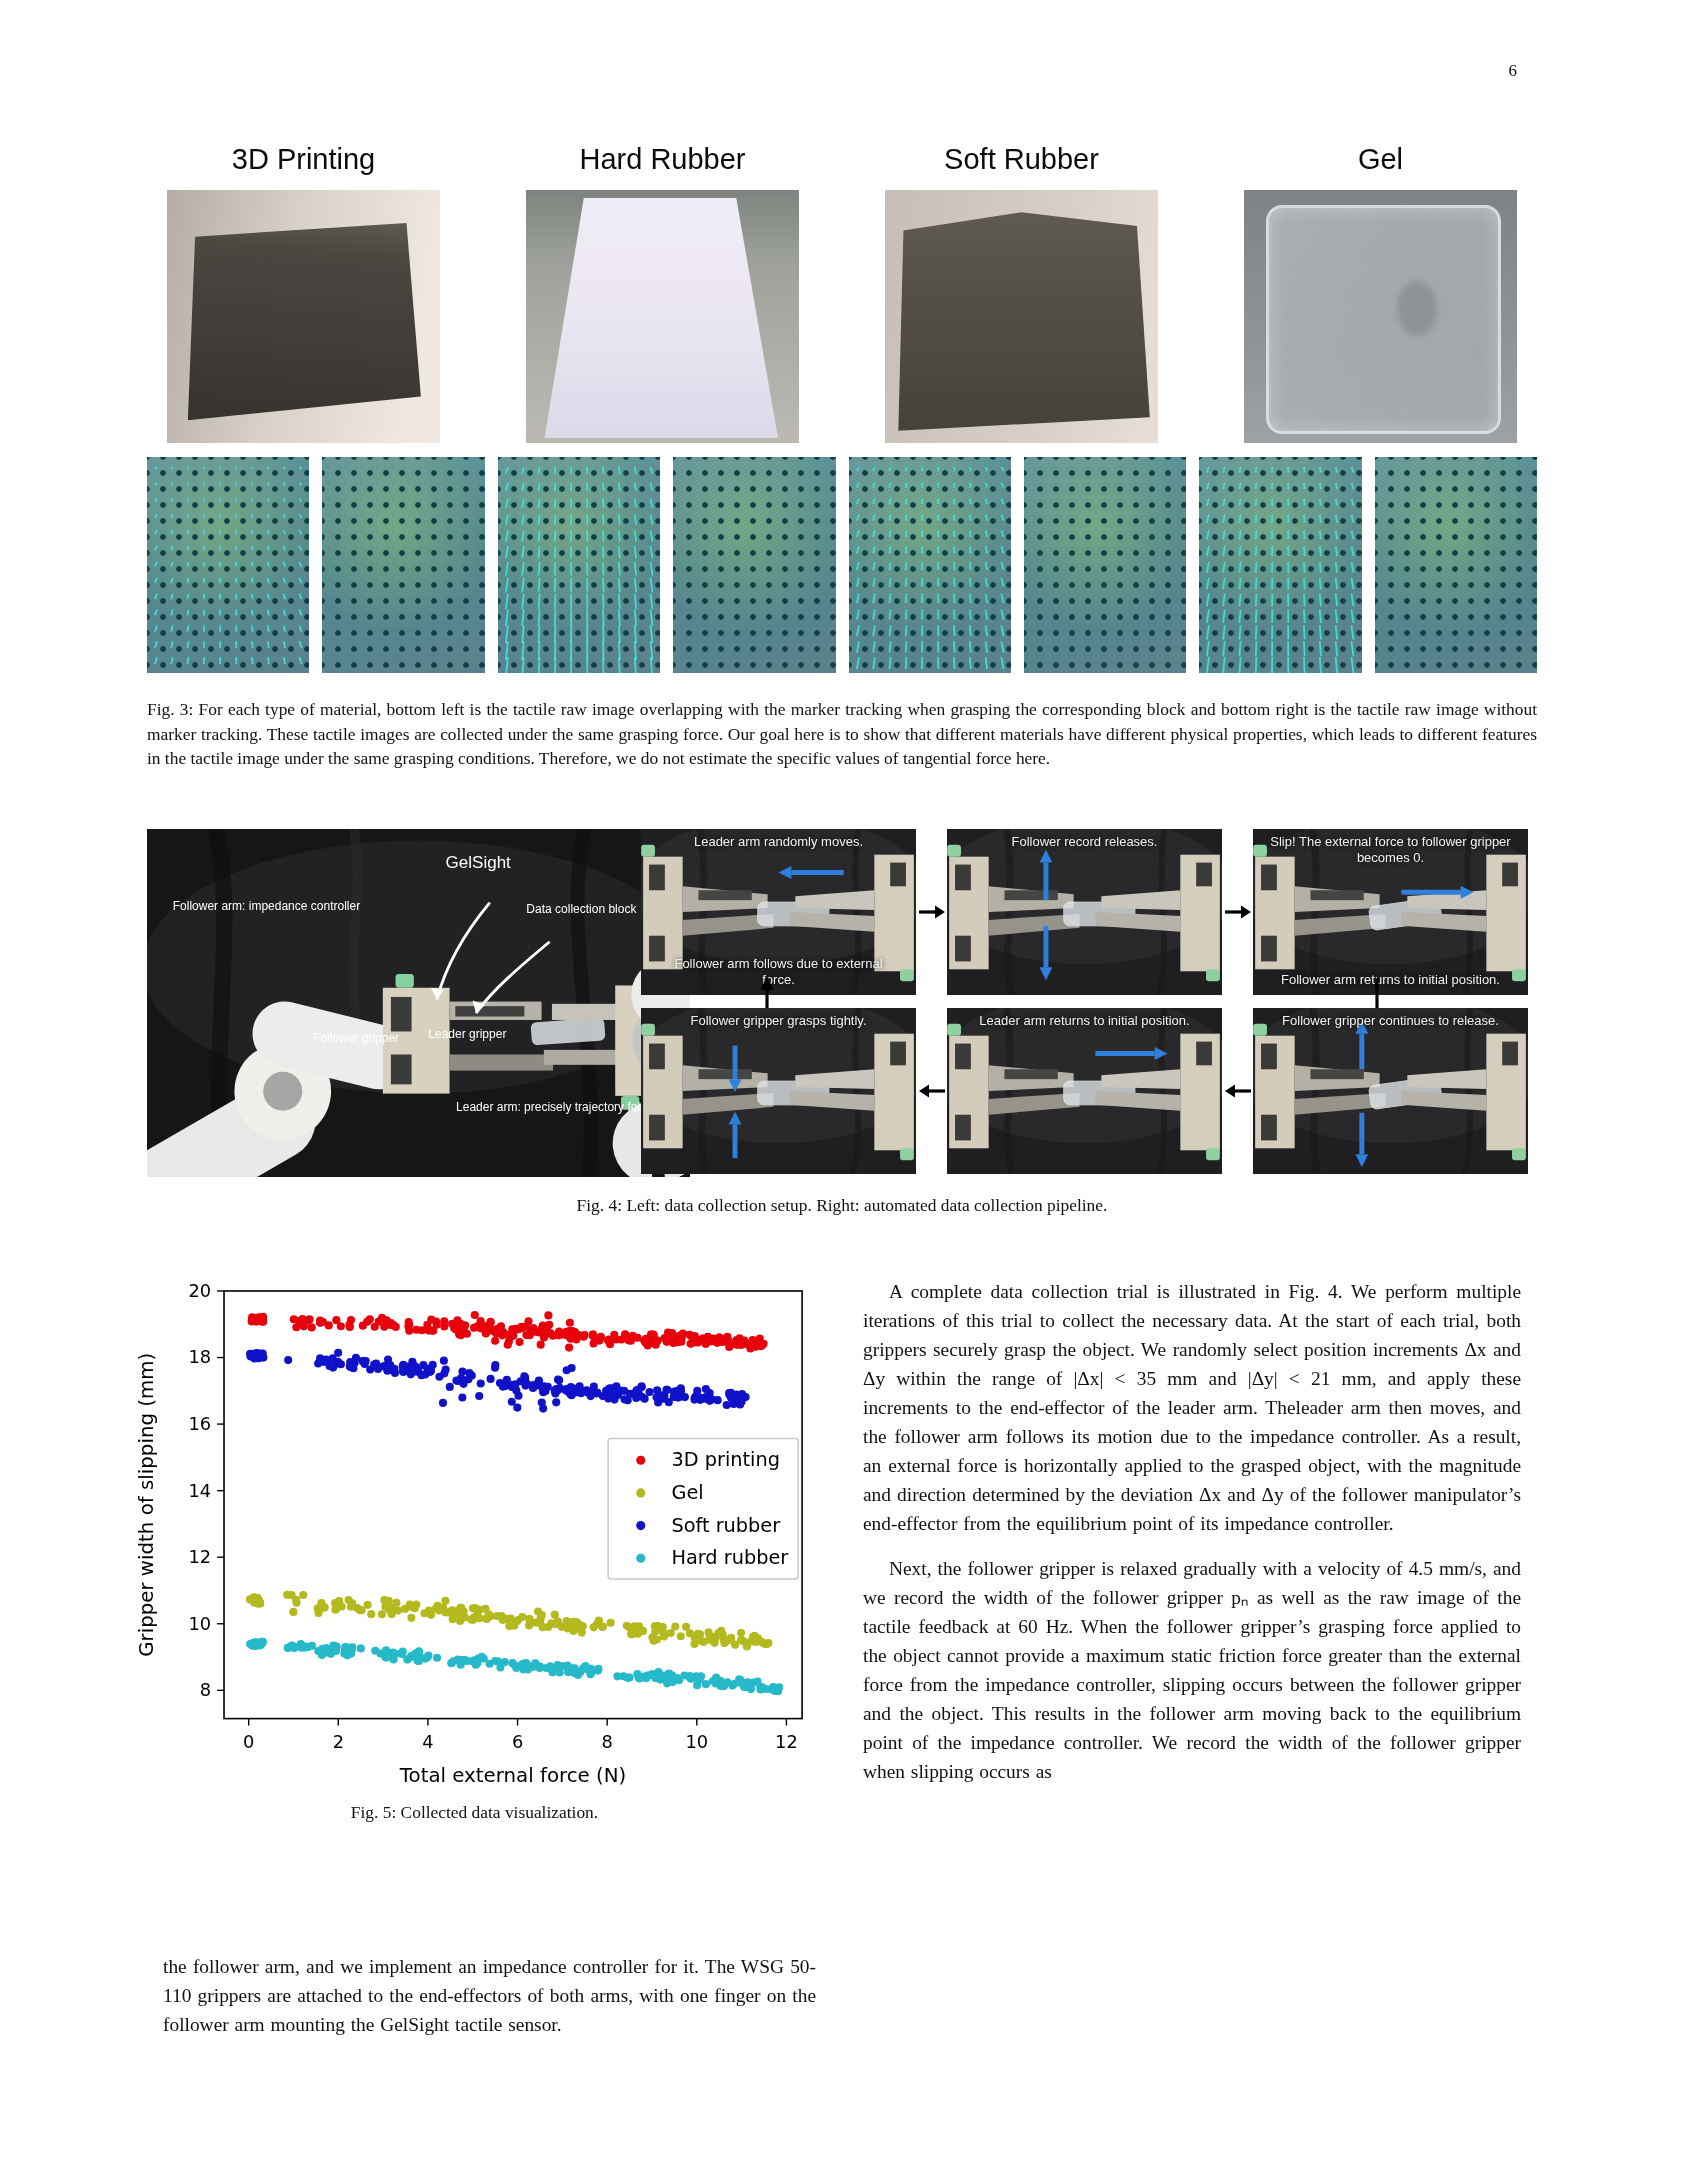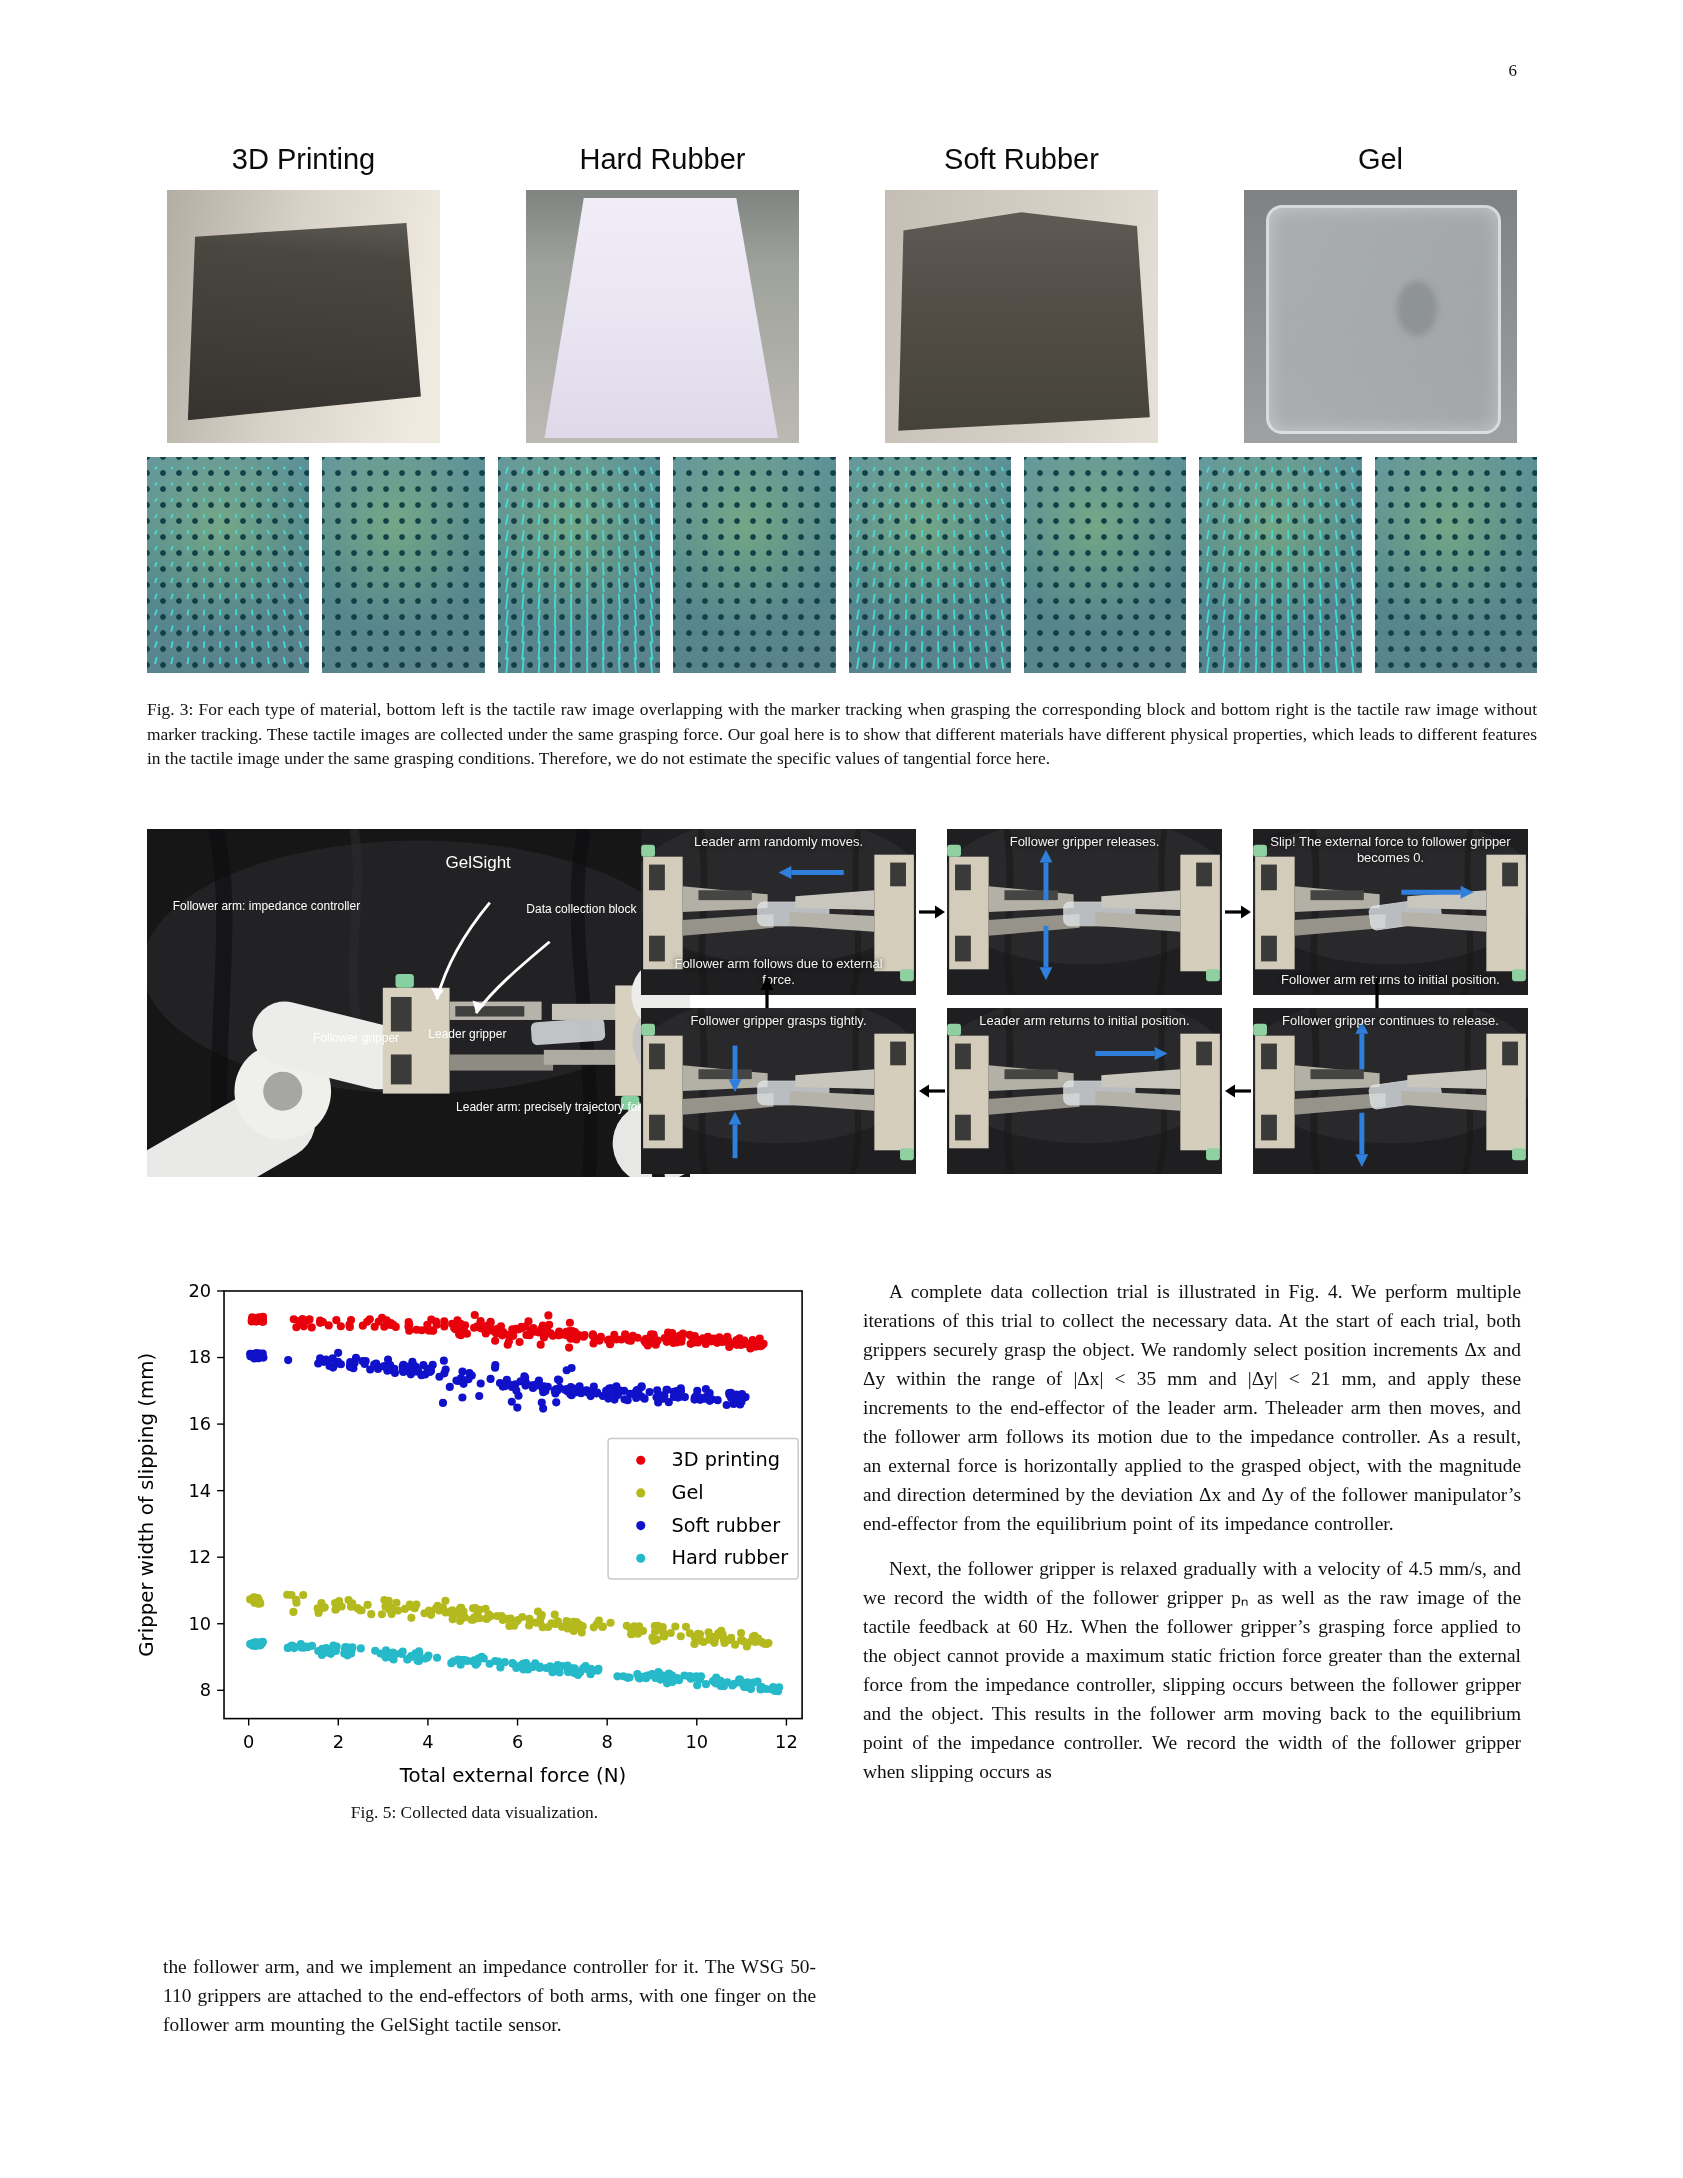--- a/index.html
+++ b/index.html
@@ -748,21 +748,21 @@
                 <polygon points="236,88 150,84 150,98 236,104" fill="#b5b2a9"></polygon>
                 <rect x="236" y="26" width="40" height="118" fill="#d5cebd"></rect>
                 <rect x="252" y="34" width="16" height="24" fill="#3a3a38"></rect>
                 <rect x="262" y="142" width="14" height="12" rx="3" fill="#8fd0a0"></rect>
                 <line x1="100" y1="72" x2="100" y2="34" stroke="#2f7fdd" stroke-width="5"></line>
                 <polygon points="100,21 106.5,34 93.5,34" fill="#2f7fdd"></polygon>
                 <line x1="100" y1="98" x2="100" y2="140" stroke="#2f7fdd" stroke-width="5"></line>
                 <polygon points="100,153 93.5,140 106.5,140" fill="#2f7fdd"></polygon>
               </svg>
             </div>
-          <div class="p-cap top">Follower gripper releases.</div>
+          <div class="p-cap top">Follower record releases.</div>
         </div>
         <div class="h-arrow">
           <svg width="26" height="16" viewBox="0 0 26 16">
               <line x1="0" y1="8" x2="17" y2="8" stroke="#000" stroke-width="3.2"></line>
               <polygon points="16,1.5 26,8 16,14.5" fill="#000"></polygon>
             </svg>
         </div>
         <div class="p-panel">
           <div class="p-scene">
               <svg viewBox="0 0 278 168" width="275" height="166" style="position: absolute; inset: 0px;">
@@ -891,20 +891,21 @@
                 <line x1="110" y1="62" x2="110" y2="26" stroke="#2f7fdd" stroke-width="5"></line>
                 <polygon points="110,13 116.5,26 103.5,26" fill="#2f7fdd"></polygon>
                 <line x1="110" y1="106" x2="110" y2="148" stroke="#2f7fdd" stroke-width="5"></line>
                 <polygon points="110,161 103.5,148 116.5,148" fill="#2f7fdd"></polygon>
               </svg>
             </div>
           <div class="p-cap top">Follower gripper continues to release.</div>
         </div>
       </div>
     </div>
+    <p class="fig4-caption">Fig. 4: Left: data collection setup. Right: automated data collection pipeline.</p>
   </section>
 
   <section class="columns">
     <div class="left-col">
       <div class="scatter-wrap">
         <svg id="scatter-svg" width="683" height="540" viewBox="0 0 690 545">
             <rect x="96" y="28" width="584" height="432" fill="#ffffff" stroke="#000" stroke-width="1.6"></rect>
             <line x1="120.89922480620154" y1="460" x2="120.89922480620154" y2="467" stroke="#000" stroke-width="1.4"></line>
             <text x="120.89922480620154" y="490" text-anchor="middle" font-size="18" font-family="DejaVu Sans, sans-serif" fill="#000">0</text>
             <line x1="211.4418604651163" y1="460" x2="211.4418604651163" y2="467" stroke="#000" stroke-width="1.4"></line>

